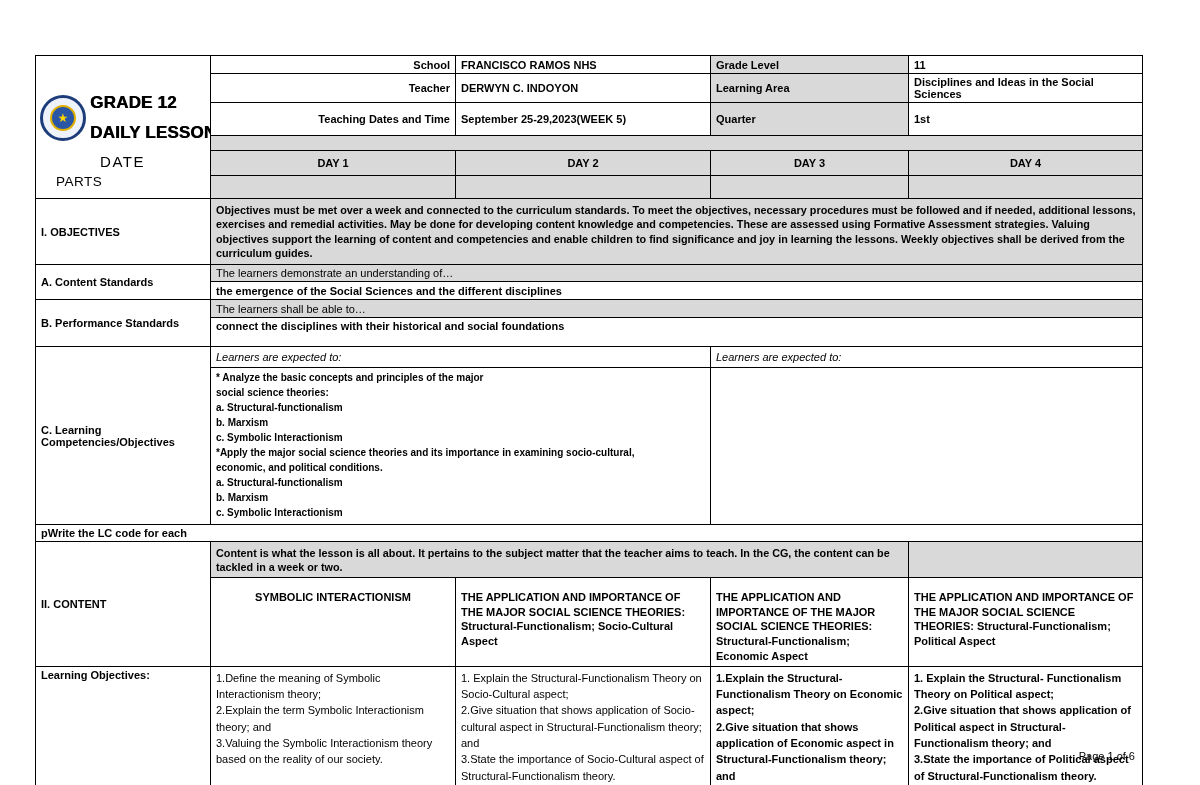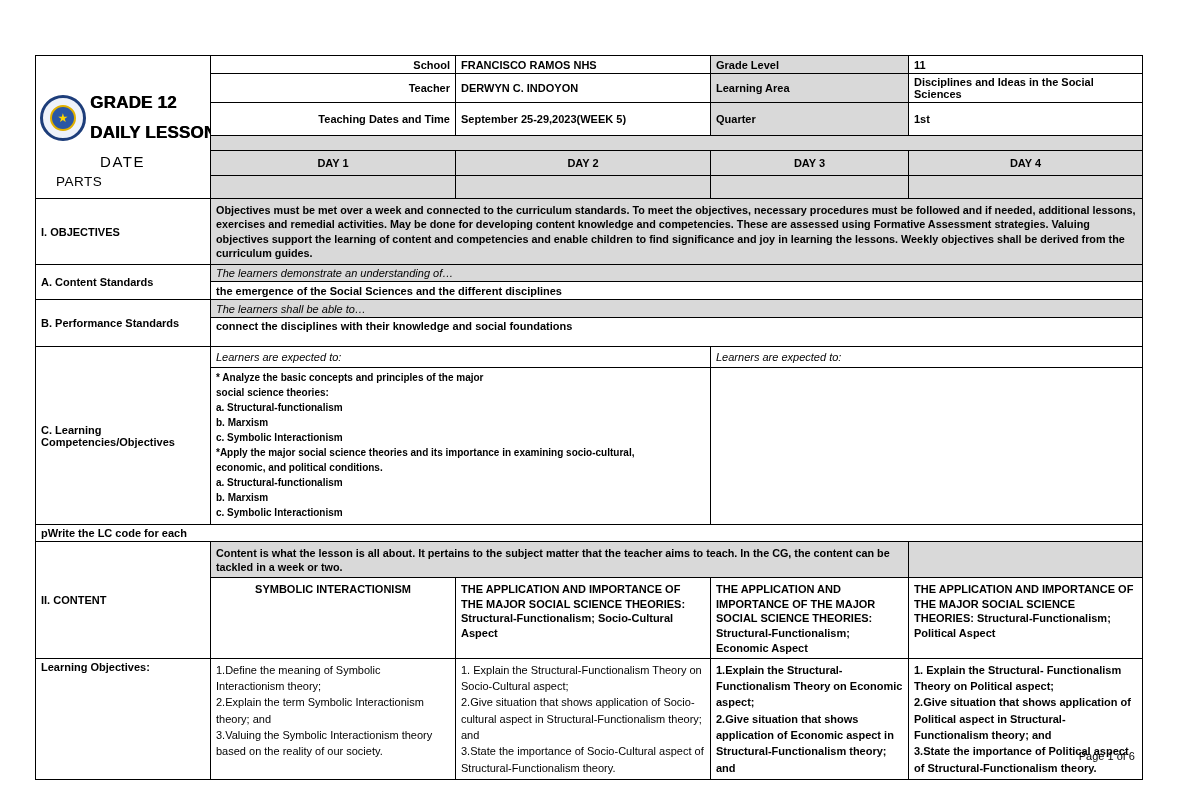--- a/index.html
+++ b/index.html
@@ -14,27 +14,27 @@
     border:1px solid #000; padding:2px 5px; font-size:11px;
     vertical-align:middle; overflow:hidden; word-wrap:break-word;
   }
   .shade { background:#d9d9d9; }
   .lblr { text-align:right; font-weight:bold; }
   .lbll { text-align:left; font-weight:bold; }
   .val  { font-weight:bold; }
   .day  { text-align:center; font-weight:bold; }
   .rowlabel { font-weight:bold; }
   .desc { font-weight:bold; font-size:10.8px; line-height:1.33; vertical-align:top; padding-top:4px; }
-  .intro { font-style:italic; }
+  .intro { }
   .stmt { font-weight:bold; }
   .vatop { vertical-align:top; }
   .expected { font-style:italic; }
   .details { font-weight:bold; font-size:10px; line-height:1.5; white-space:pre-line; vertical-align:top; }
   .lc { font-weight:bold; }
-  .topic { font-weight:bold; vertical-align:top; line-height:1.35; padding-top:4px; }
+  .topic { font-weight:bold; vertical-align:top; line-height:1.35; padding-top:12px; }
   .topic-center { text-align:center; }
   .lo { white-space:pre-line; vertical-align:top; line-height:1.48; padding-top:3px; }
   .lo-bold { font-weight:bold; }
 
   
   .masthead { vertical-align:top; padding:32px 5px 0 4px; }
   .mast-top { display:flex; align-items:center; gap:4px; }
   .seal {
     width:46px; height:46px; border-radius:50%; flex:0 0 auto;
     background:#eef2fa; border:3px solid #1d3d7a;
@@ -126,21 +126,21 @@
   </tr>
   <tr style="height:18px">
     <td colspan="4" class="stmt">the emergence of the Social Sciences and the different disciplines</td>
   </tr>
 
   <tr style="height:18px">
     <td class="rowlabel" rowspan="2">B. Performance Standards</td>
     <td colspan="4" class="intro shade">The learners shall be able to…</td>
   </tr>
   <tr style="height:29px">
-    <td colspan="4" class="stmt vatop">connect the disciplines with their knowledge and social foundations</td>
+    <td colspan="4" class="stmt vatop">connect the disciplines with their historical and social foundations</td>
   </tr>
 
   <tr style="height:21px">
     <td class="rowlabel" rowspan="2">C. Learning Competencies/Objectives</td>
     <td colspan="2" class="expected">Learners are expected to:</td>
     <td colspan="2" class="expected">Learners are expected to:</td>
   </tr>
   <tr style="height:157px">
     <td colspan="2" class="details">* Analyze the basic concepts and principles of the major
 social science theories:

